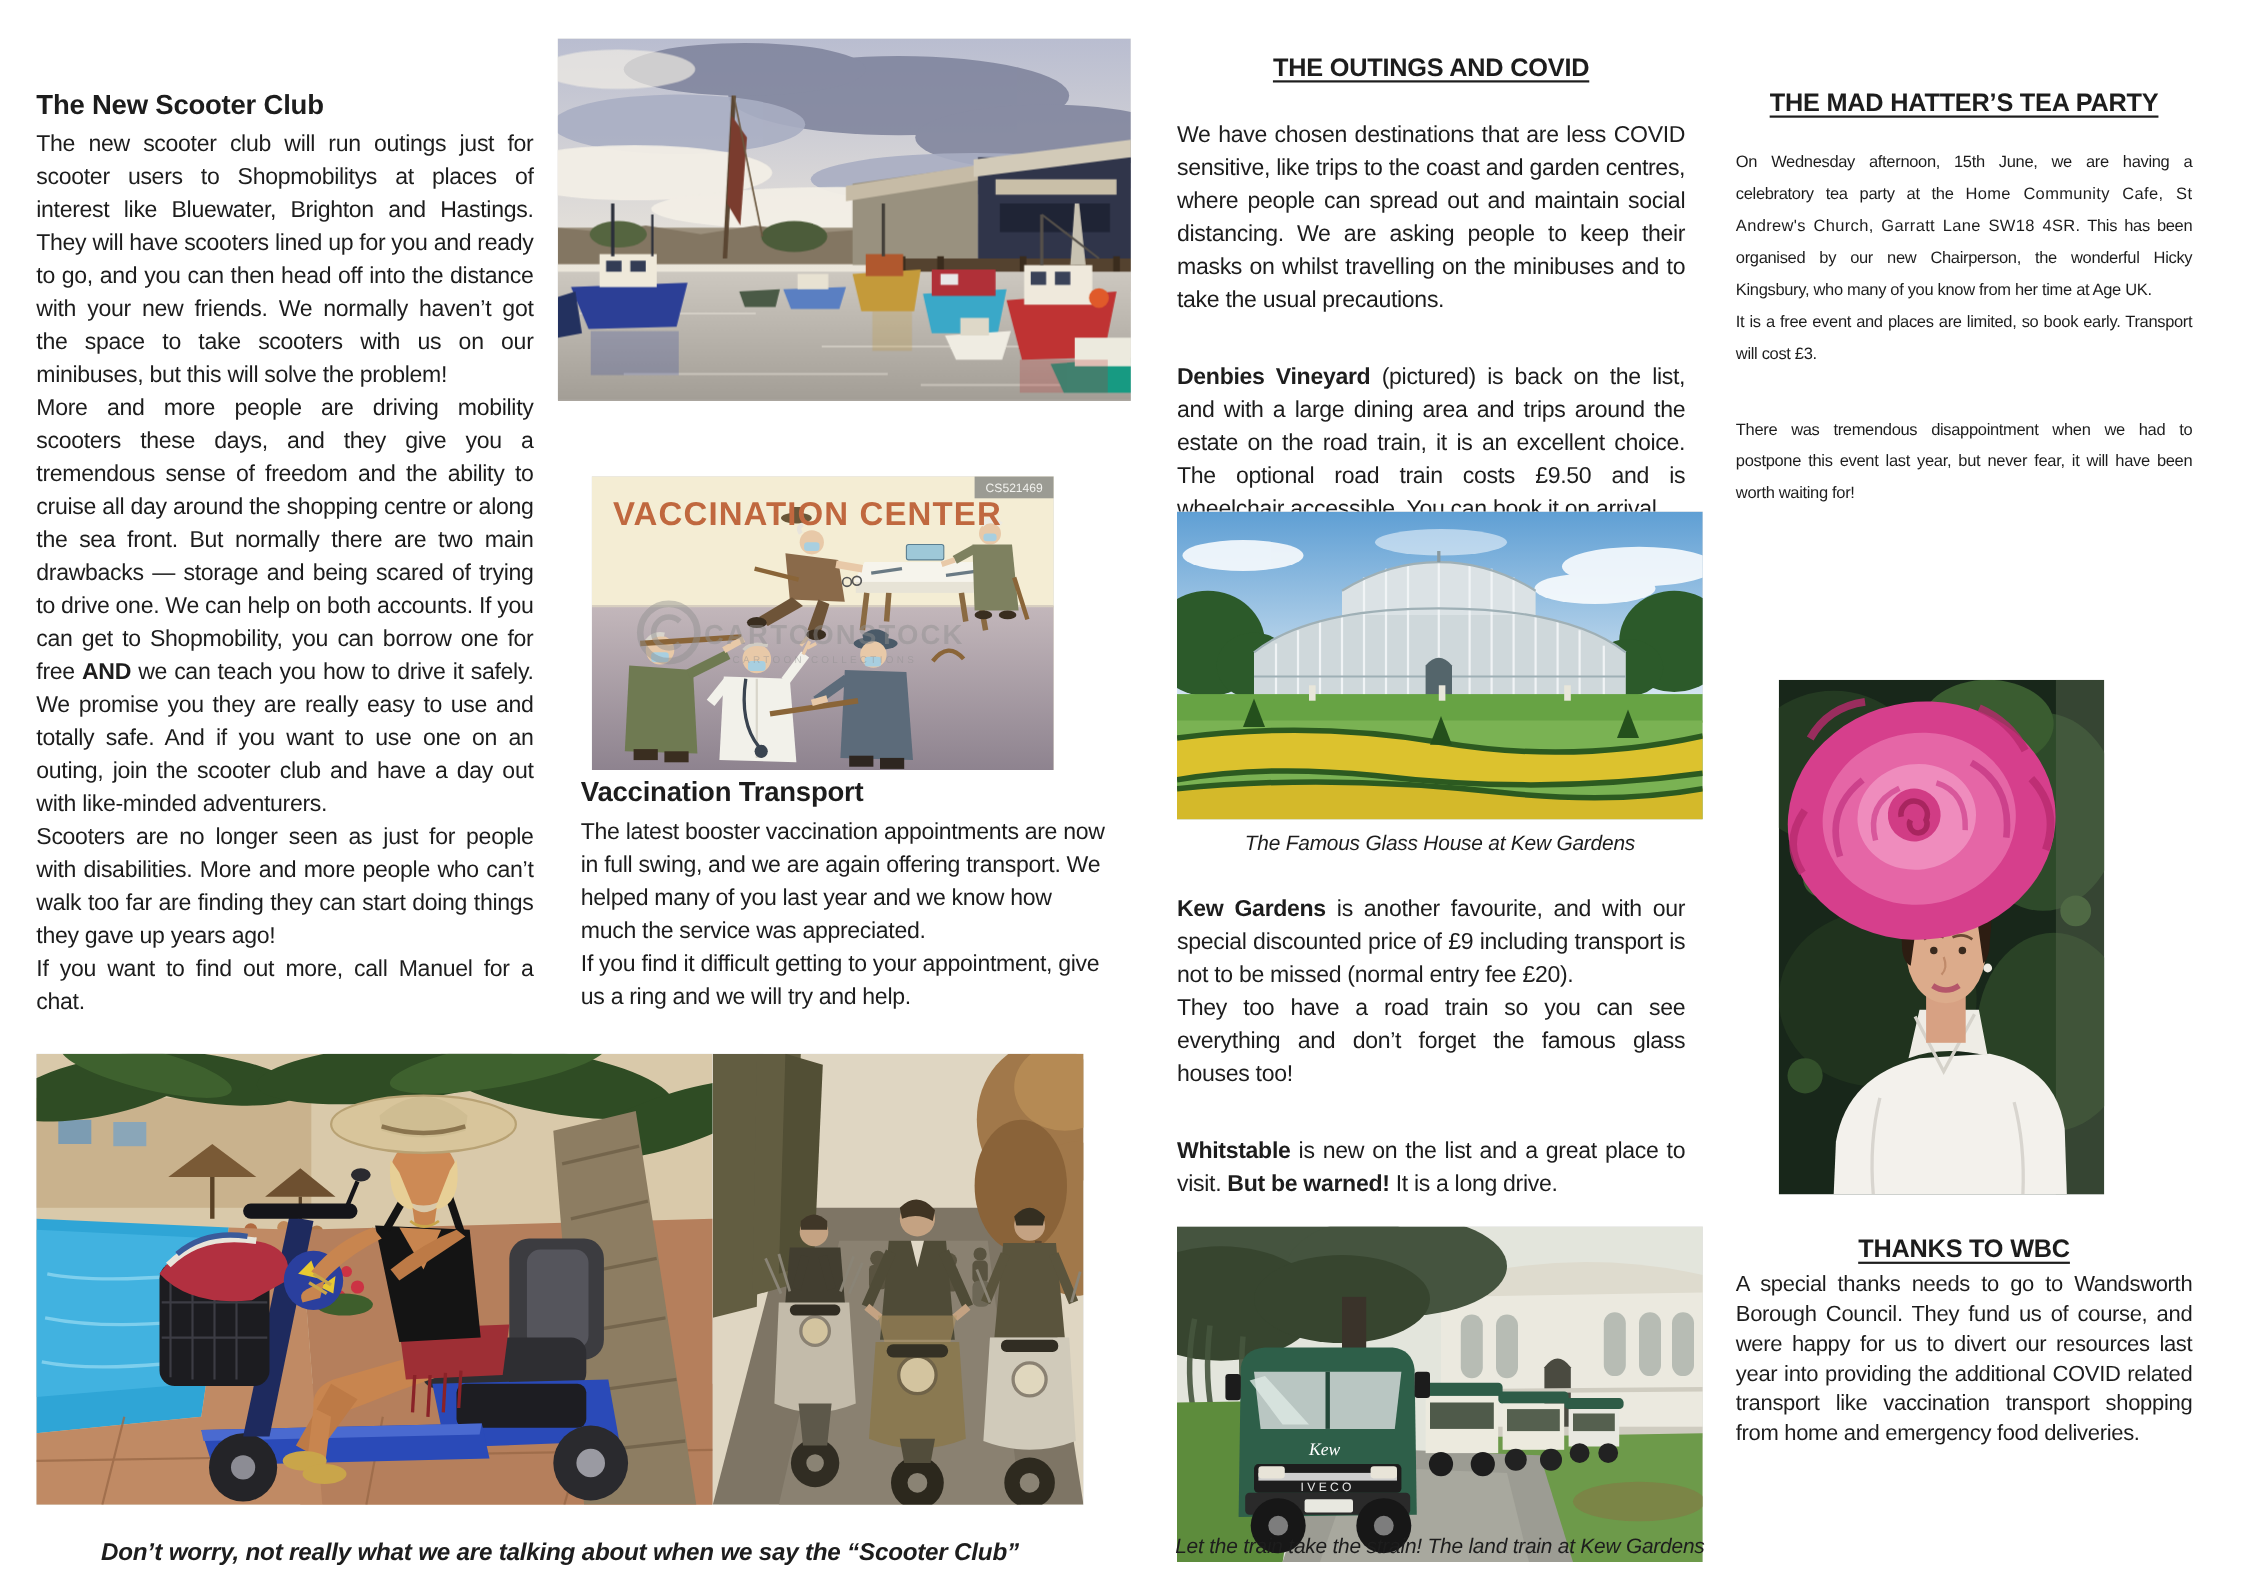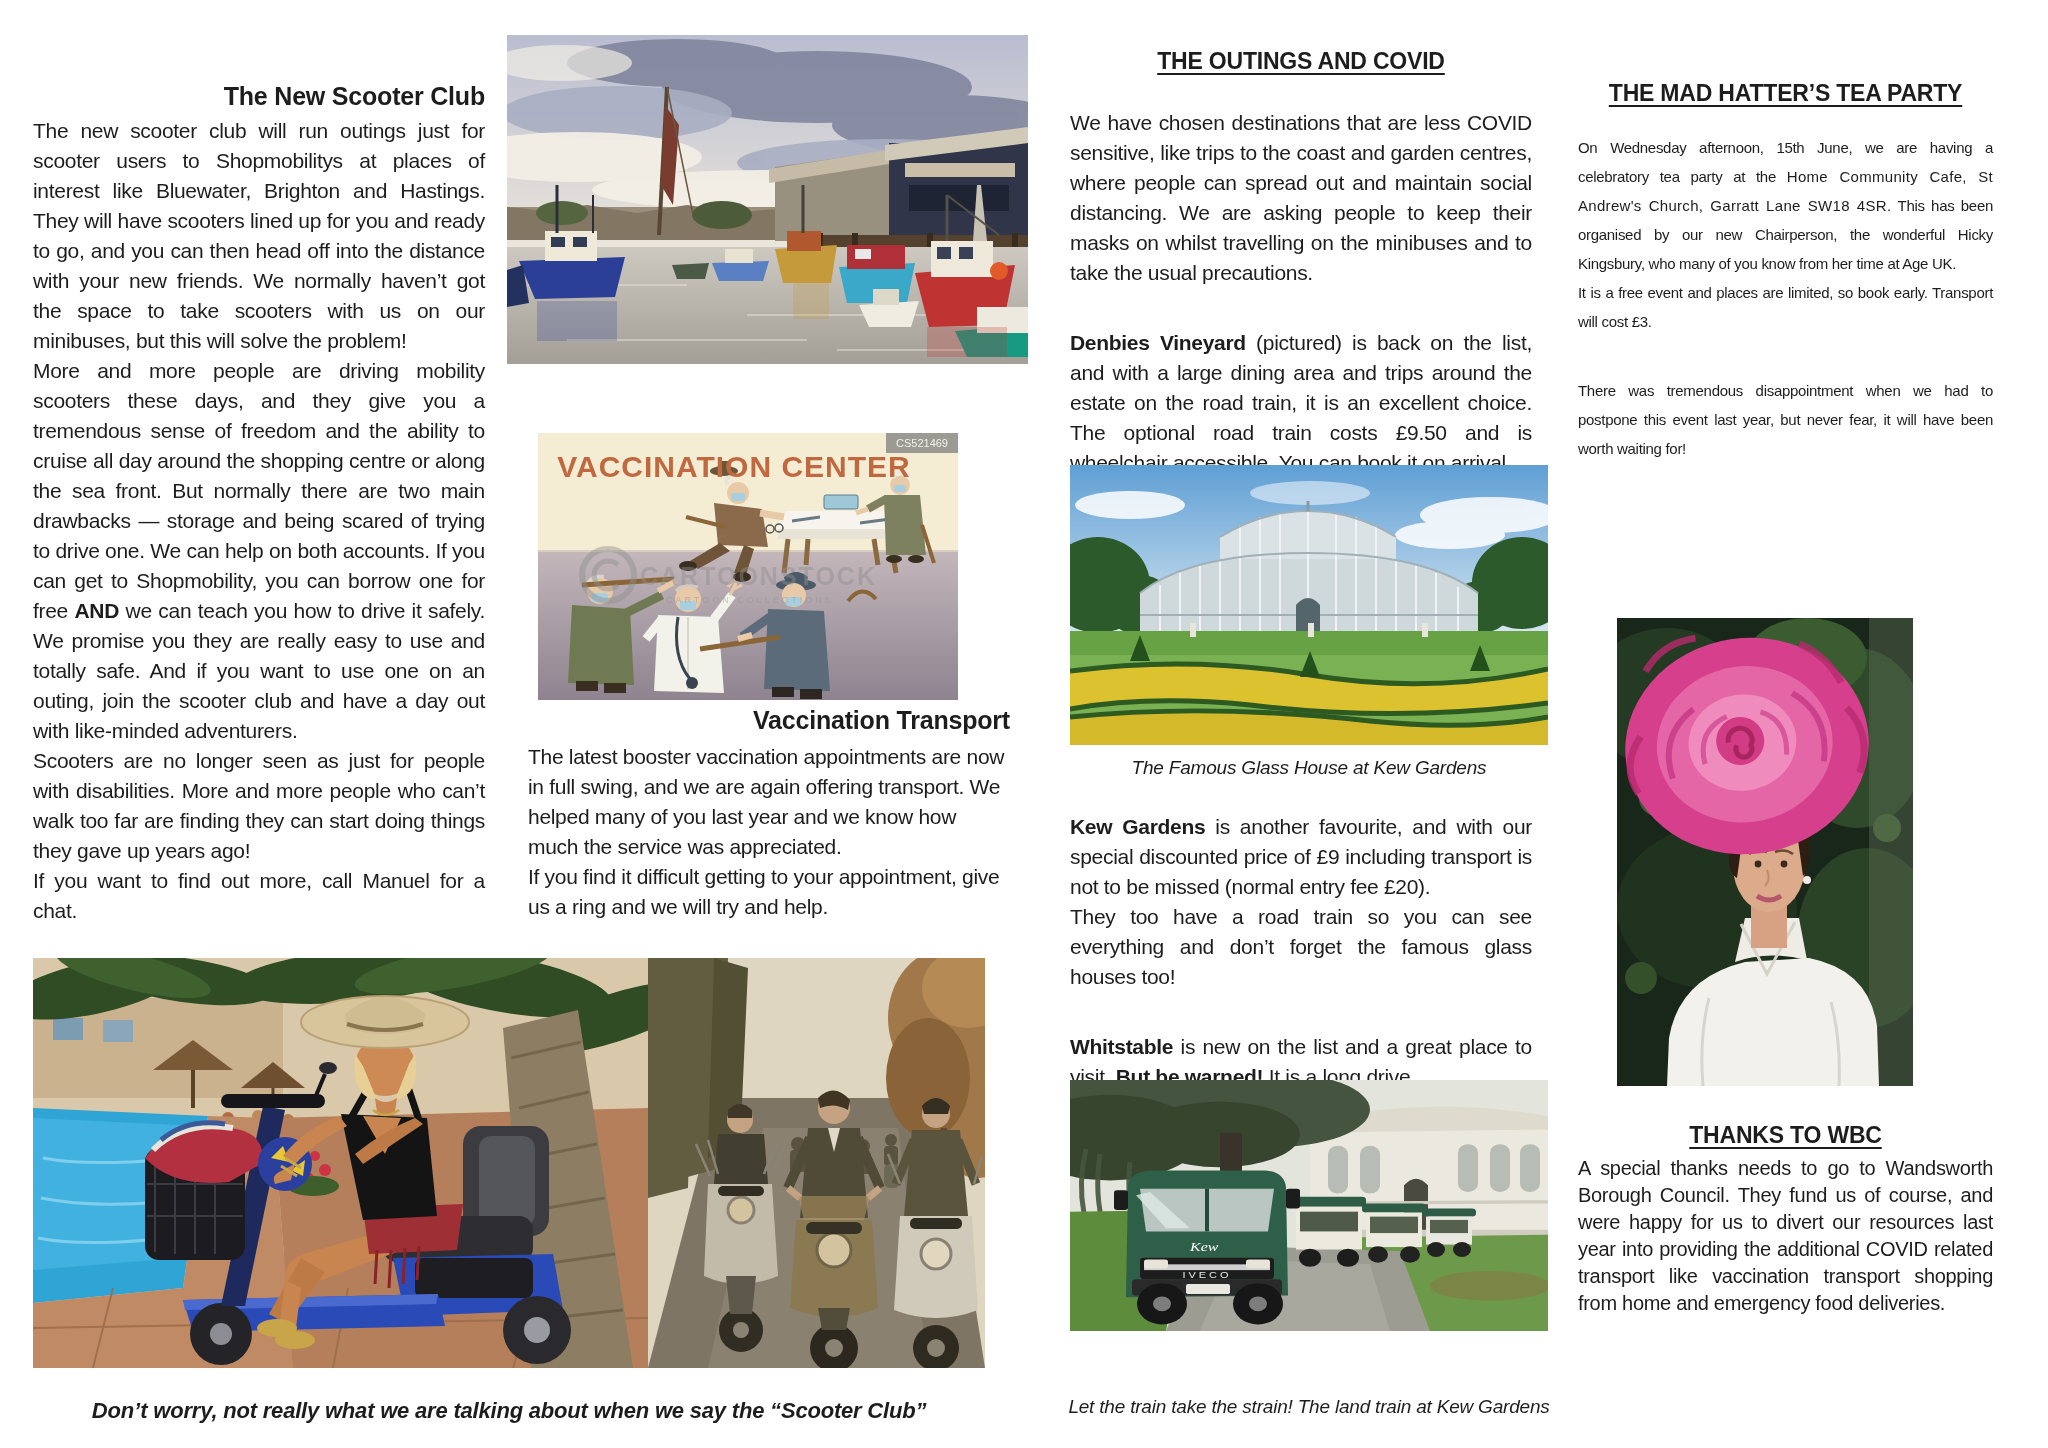--- a/index.html
+++ b/index.html
@@ -1,20 +1,20 @@
 <!DOCTYPE html>
 <html><head>
 <meta charset="utf-8">
 <style>
   *{margin:0;padding:0;box-sizing:border-box}
   html,body{background:#ffffff}
   body{font-family:"Liberation Sans",sans-serif;color:#1d1d1d}
   .page{position:relative;width:2048px;height:1448px;background:#fff;overflow:hidden}
   .abs{position:absolute}
-  .h1{font-size:25px;font-weight:bold;text-align:right;letter-spacing:-.2px}
+  .h1{font-size:25px;font-weight:bold;text-align:left;letter-spacing:-.2px}
   .h2u{font-size:23px;font-weight:bold;text-align:center;letter-spacing:-.2px;
        text-decoration:underline;text-underline-offset:4px}
   .body{font-size:21px;line-height:30px;text-align:justify;letter-spacing:-.3px}
   .body p{margin:0}
   .body p.gap{margin-top:40px}
   .b{font-weight:bold}
   .wide{letter-spacing:.3px}
   .c4body{font-size:15px;line-height:29px}
   .c4tight{font-size:20px;line-height:27px}
   .cap{font-style:italic;text-align:center;font-size:19px;line-height:26px;letter-spacing:-.2px}
@@ -558,21 +558,21 @@
     </svg>
   </div>
   <div class="abs cap" style="left:1070px;top:755px;width:478px">The Famous Glass House at Kew Gardens</div>
 
   <div class="abs body" style="left:1070px;top:812px;width:462px">
     <p><span class="b">Kew Gardens</span><span> is another favourite, and with our special discounted price of £9 including transport is not to be missed (normal entry fee £20).</span></p>
     <p>They too have a road train so you can see everything and don’t forget the famous glass houses too!</p>
     <p class="gap"><span class="b">Whitstable</span><span> is new on the list and a great place to visit. </span><span class="b">But be warned!</span><span> It is a long drive.</span></p>
   </div>
 
-  <div class="photo" style="left:1070px;top:1080px;width:478px;height:251px">
+  <div class="photo" style="left:1070px;top:1115px;width:478px;height:305px">
     <svg viewBox="0 0 478 305" preserveAspectRatio="none">
       <rect width="478" height="305" fill="#e3e5dc"></rect>
 
       <rect x="240" y="50" width="238" height="140" fill="#ebe9df"></rect>
       <path d="M240,50 Q360,18 478,44 L478,60 L240,64 Z" fill="#dedbce"></path>
       <g fill="#b7bcb4">
         <rect x="258" y="80" width="20" height="58" rx="10"></rect>
           <rect x="290" y="80" width="20" height="58" rx="10"></rect>
         <rect x="388" y="78" width="20" height="58" rx="10"></rect>
           <rect x="420" y="78" width="20" height="58" rx="10"></rect>

